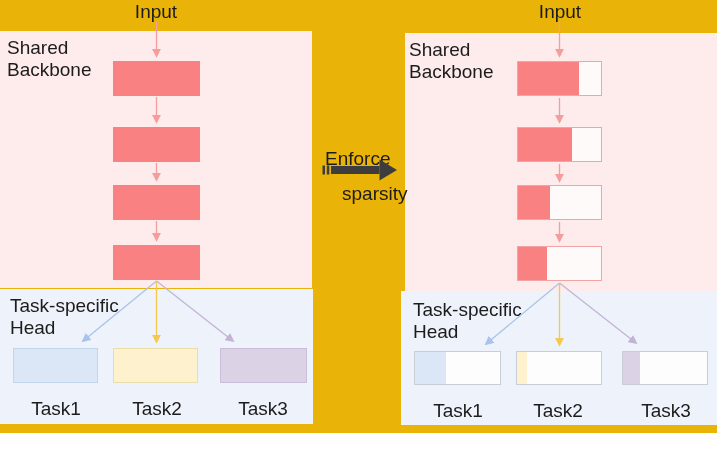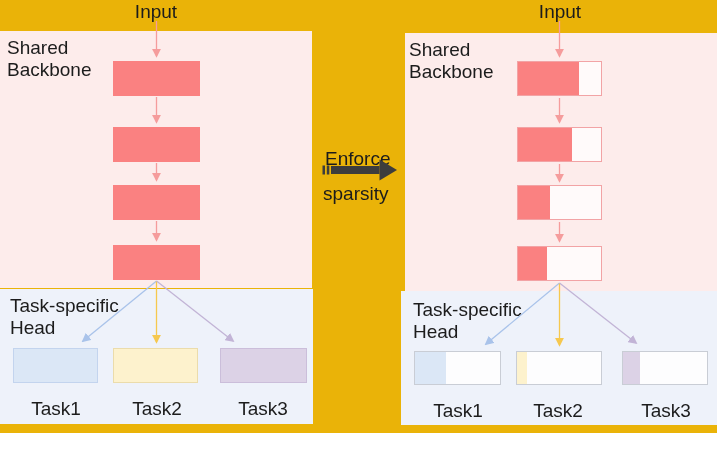--- a/index.html
+++ b/index.html
@@ -61,21 +61,21 @@
 
   <div class="tbox t1" style="left:13px;width:85px;"></div>
   <div class="tbox t2" style="left:113px;width:85px;"></div>
   <div class="tbox t3" style="left:220px;width:87px;"></div>
 
   <div class="abs lbl center" style="left:11px;top:398px;width:90px;">Task1</div>
   <div class="abs lbl center" style="left:112px;top:398px;width:90px;">Task2</div>
   <div class="abs lbl center" style="left:218px;top:398px;width:90px;">Task3</div>
 
   <div class="abs lbl" style="left:325px;top:135px;margin-top:13px;">Enforce</div>
-  <div class="abs lbl" style="left:323px;top:183px;">sparsity</div>
+  <div class="abs lbl" style="left:342px;top:183px;">sparsity</div>
 
   <div class="abs lbl center" style="left:510px;top:1px;width:100px;">Input</div>
   <div class="abs" style="left:409px;top:39px;">
     <div class="lbl">Shared</div>
     <div class="lbl">Backbone</div>
   </div>
   <div class="abs" style="left:413px;top:299px;">
     <div class="lbl">Task-specific</div>
     <div class="lbl">Head</div>
   </div>

